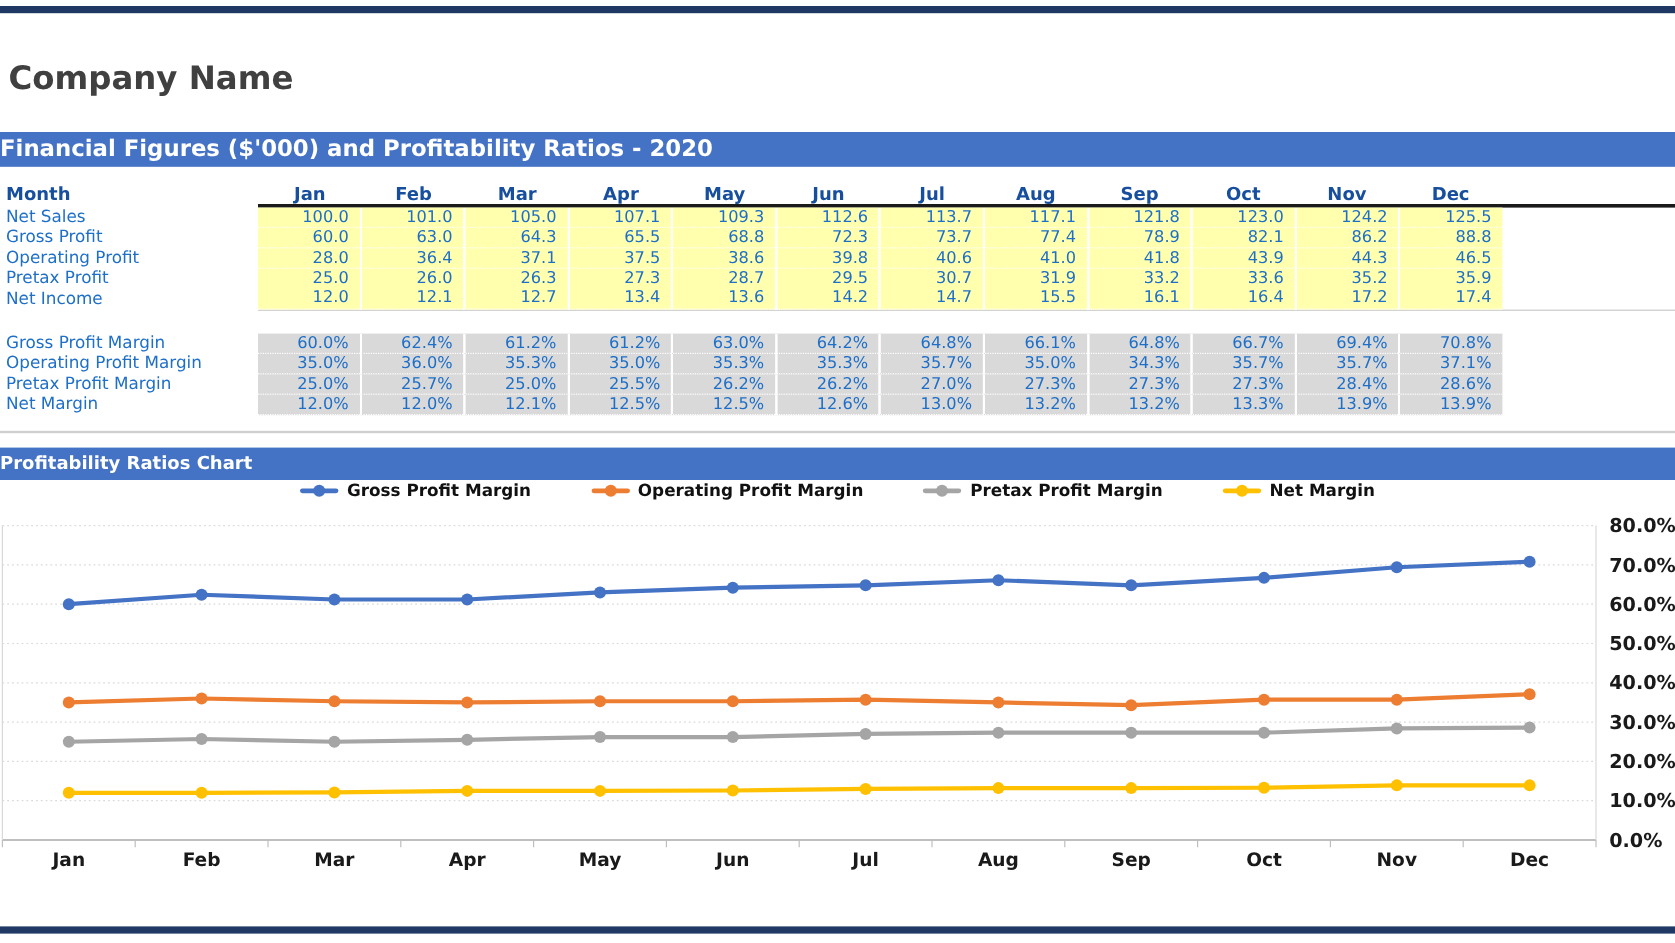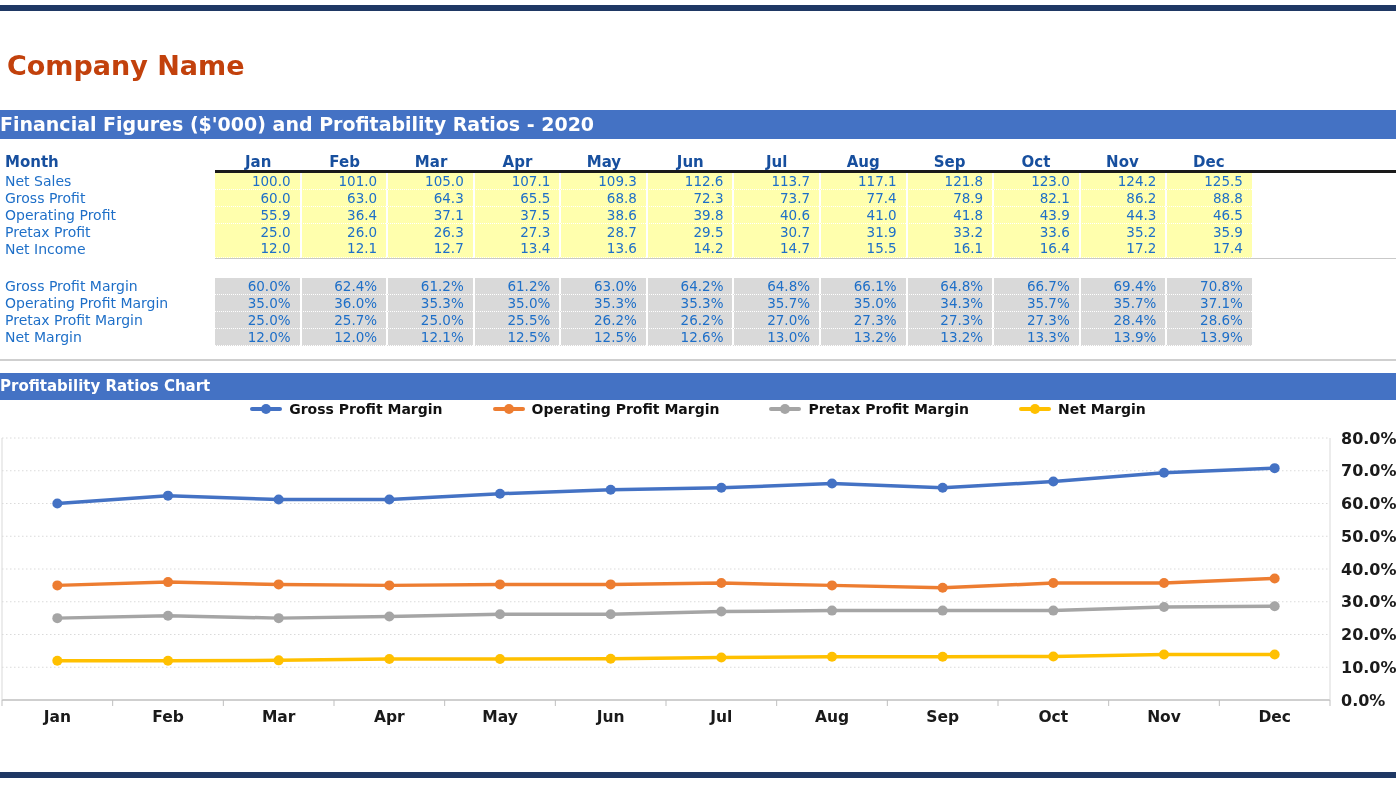--- a/index.html
+++ b/index.html
@@ -4,21 +4,21 @@
 <style>
   html,body{margin:0;padding:0;}
   body{
     width:1396px;height:786px;position:relative;background:#ffffff;overflow:hidden;
     font-family:"DejaVu Sans","Liberation Sans",sans-serif;
   }
   .hbar{position:absolute;left:0;width:1396px;background:#1F3864;}
   #top-bar{top:5px;height:6px;}
   #bottom-bar{top:772px;height:6px;}
   #company-name{
-    position:absolute;left:7px;top:50px;font-size:27px;font-weight:bold;color:#c2410c;
+    position:absolute;left:7px;top:50px;font-size:27px;font-weight:bold;color:#404040;
     white-space:nowrap;
   }
   .section-bar{
     position:absolute;left:0;width:1396px;background:#4472C4;color:#ffffff;
     font-weight:bold;text-align:left;white-space:nowrap;
   }
   #financial-header-bar{top:110px;height:29px;font-size:19px;line-height:29px;}
   #chart-header-bar{top:373px;height:27px;font-size:15px;line-height:27px;}
   #pre-chart-line{position:absolute;left:0;top:359px;width:1396px;height:2px;background:#CFCFCF;}
   #table-wrap{position:absolute;left:0;top:153px;width:1396px;height:200px;}
@@ -106,21 +106,21 @@
       <div class="t-cell yellow-cell">72.3</div>
       <div class="t-cell yellow-cell">73.7</div>
       <div class="t-cell yellow-cell">77.4</div>
       <div class="t-cell yellow-cell">78.9</div>
       <div class="t-cell yellow-cell">82.1</div>
       <div class="t-cell yellow-cell">86.2</div>
       <div class="t-cell yellow-cell">88.8</div>
     </div>
     <div class="t-row" style="top: 54px;">
       <div class="t-label">Operating Profit</div>
-      <div class="t-cell yellow-cell first-data">55.9</div>
+      <div class="t-cell yellow-cell first-data">28.0</div>
       <div class="t-cell yellow-cell">36.4</div>
       <div class="t-cell yellow-cell">37.1</div>
       <div class="t-cell yellow-cell">37.5</div>
       <div class="t-cell yellow-cell">38.6</div>
       <div class="t-cell yellow-cell">39.8</div>
       <div class="t-cell yellow-cell">40.6</div>
       <div class="t-cell yellow-cell">41.0</div>
       <div class="t-cell yellow-cell">41.8</div>
       <div class="t-cell yellow-cell">43.9</div>
       <div class="t-cell yellow-cell">44.3</div>

